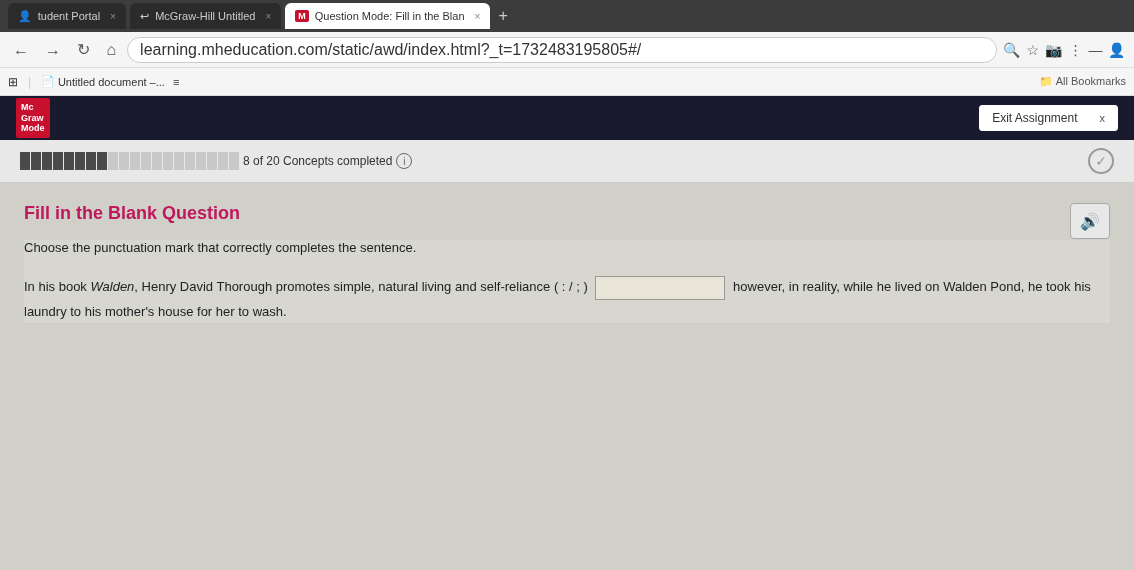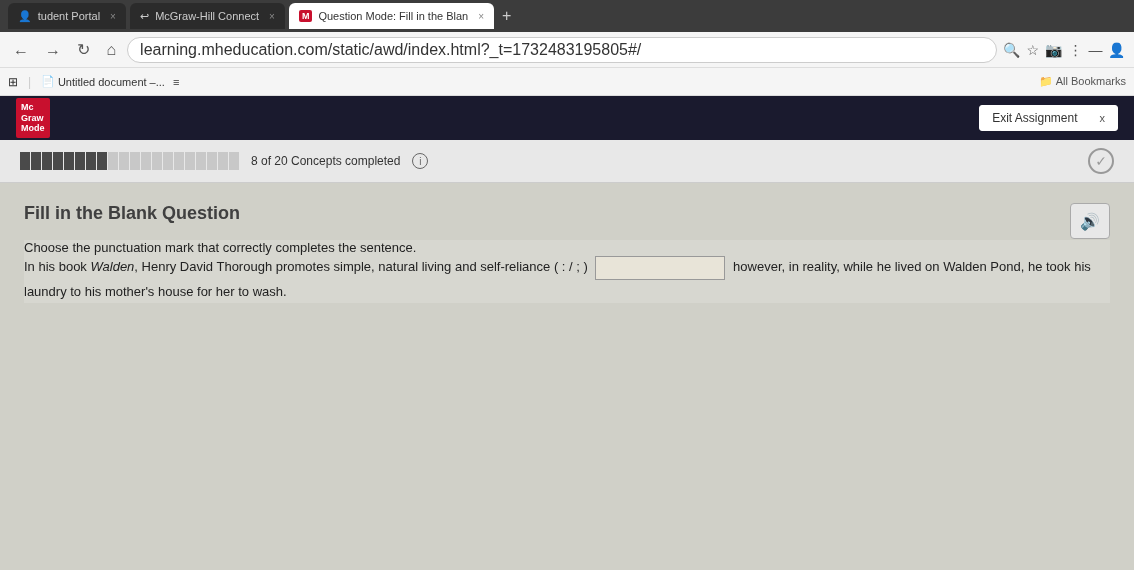--- a/index.html
+++ b/index.html
@@ -25,55 +25,55 @@
     .bm-separator { color: #ccc; margin: 0 2px; }
     .bm-right { margin-left: auto; font-size: 11px; color: #555; }
 
     
     .mh-header { background: #1a1a2e; height: 44px; display: flex; align-items: center; padding: 8px 16px; }
     .mh-logo { background: #c8102e; color: #fff; font-size: 9px; font-weight: bold; padding: 4px 5px; line-height: 1.2; border-radius: 2px; }
     .exit-btn { margin-left: auto; background: #fff; border: 1px solid #fff; border-radius: 3px; padding: 5px 12px; font-size: 12px; color: #333; cursor: pointer; display: flex; align-items: center; gap: 22px; }
     .exit-x { font-size: 11px; color: #555; }
 
     
-    .progress-area { background: #e8e8e8; padding: 8px 20px; display: flex; align-items: center; gap: 12px; border-bottom: 1px solid #ccc; }
+    .progress-area { background: #e8e8e8; padding: 8px 20px; display: flex; align-items: center; gap: 4px; border-bottom: 1px solid #ccc; }
     .progress-bar-container { display: flex; gap: 1px; height: 18px; }
     .progress-seg { width: 10px; height: 18px; background: #4a4a4a; }
     .progress-seg.filled { background: #4a4a4a; }
     .progress-seg.empty { background: #c8c8c8; }
     .progress-text { font-size: 12px; color: #333; }
     .info-icon { width: 16px; height: 16px; border-radius: 50%; border: 1px solid #666; display: flex; align-items: center; justify-content: center; font-size: 10px; color: #666; cursor: pointer; }
     .check-circle { margin-left: auto; width: 26px; height: 26px; border-radius: 50%; border: 2px solid #999; display: flex; align-items: center; justify-content: center; font-size: 14px; color: #999; }
 
     
     .main-content { background: #d0d0c8; padding: 20px 24px; min-height: 380px; position: relative; }
-    .section-title { font-size: 18px; font-weight: bold; color: #404040; margin-bottom: 16px; }
+    .section-title { font-size: 18px; font-weight: bold; color: #be185d; margin-bottom: 16px; }
     .question-card { background: rgba(255,255,255,0.15); padding: 0; }
-    .instruction-text { font-size: 13px; color: #222; }
+    .instruction-text { font-size: 13px; color: #222; margin-bottom: 20px; }
     .sentence-text { font-size: 13px; color: #222; line-height: 1.8; }
     .blank-input { display: inline-block; width: 130px; height: 24px; background: #e8e4d8; border: 1px solid #999; vertical-align: middle; margin: 0 4px; }
     .italic { font-style: italic; }
     .sound-btn { position: absolute; top: 20px; right: 24px; background: #e8e8e8; border: 1px solid #aaa; border-radius: 4px; width: 40px; height: 36px; display: flex; align-items: center; justify-content: center; cursor: pointer; font-size: 16px; color: #555; }
 
     
     .help-area { padding: 16px 24px; background: #d0d0c8; }
     .m-icon { background: #c8102e; color: #fff; font-size: 9px; font-weight: bold; padding: 1px 3px; border-radius: 2px; }
   </style>
 </head>
 <body>
 
 <div class="browser-chrome">
   <div class="tab">
     <span>👤</span>
     <span>tudent Portal</span>
     <span class="tab-close">×</span>
   </div>
   <div class="tab">
     <span>↩</span>
-    <span>McGraw-Hill Connect</span>
+    <span>McGraw-Hill Untitled</span>
     <span class="tab-close">×</span>
   </div>
   <div class="tab active">
     <span class="m-icon">M</span>
     <span>Question Mode: Fill in the Blan</span>
     <span class="tab-close">×</span>
   </div>
   <button class="tab-add">+</button>
 </div>
 

